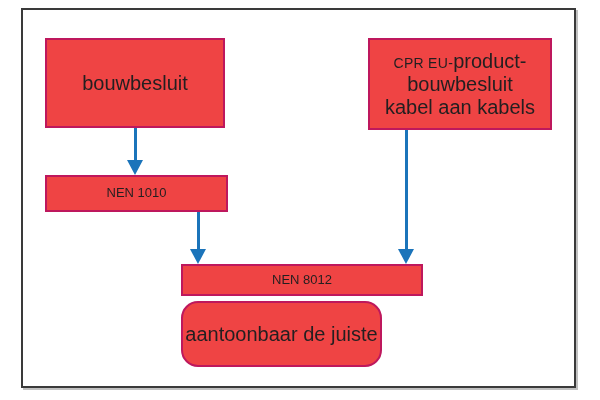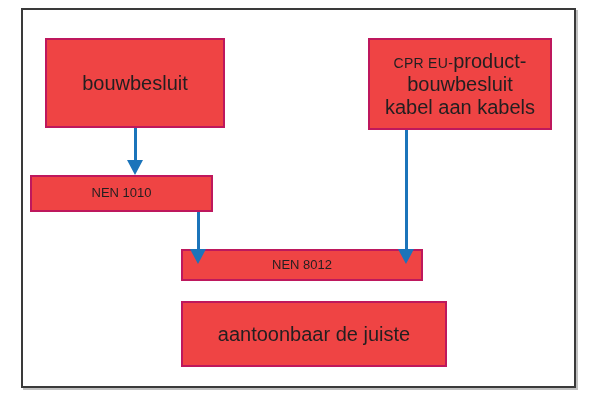--- a/index.html
+++ b/index.html
@@ -46,34 +46,35 @@
   .box-cpr {
     left: 368px; top: 38px;
     width: 184px; height: 92px;
     font-size: 20px;
   }
   .box-cpr .small-caps {
     font-size: 14px;
     letter-spacing: 0.3px;
   }
   .box-nen1010 {
-    left: 30px; top: 175px;
+    left: 45px; top: 175px;
     width: 183px; height: 37px;
     font-size: 13px;
   }
   .box-nen8012 {
-    left: 181px; top: 249px;
+    left: 181px; top: 264px;
     width: 242px; height: 32px;
     font-size: 13px;
   }
   .box-conclusion {
     left: 181px; top: 301px;
-    width: 266px; height: 66px;
+    width: 201px; height: 66px;
     font-size: 20px;
     line-height: 1.2;
+    border-radius: 17px;
   }
   .arrow {
     position: absolute;
     width: 16px;
     display: flex;
     flex-direction: column;
     align-items: center;
   }
   .arrow .stem {
     width: 3px;

